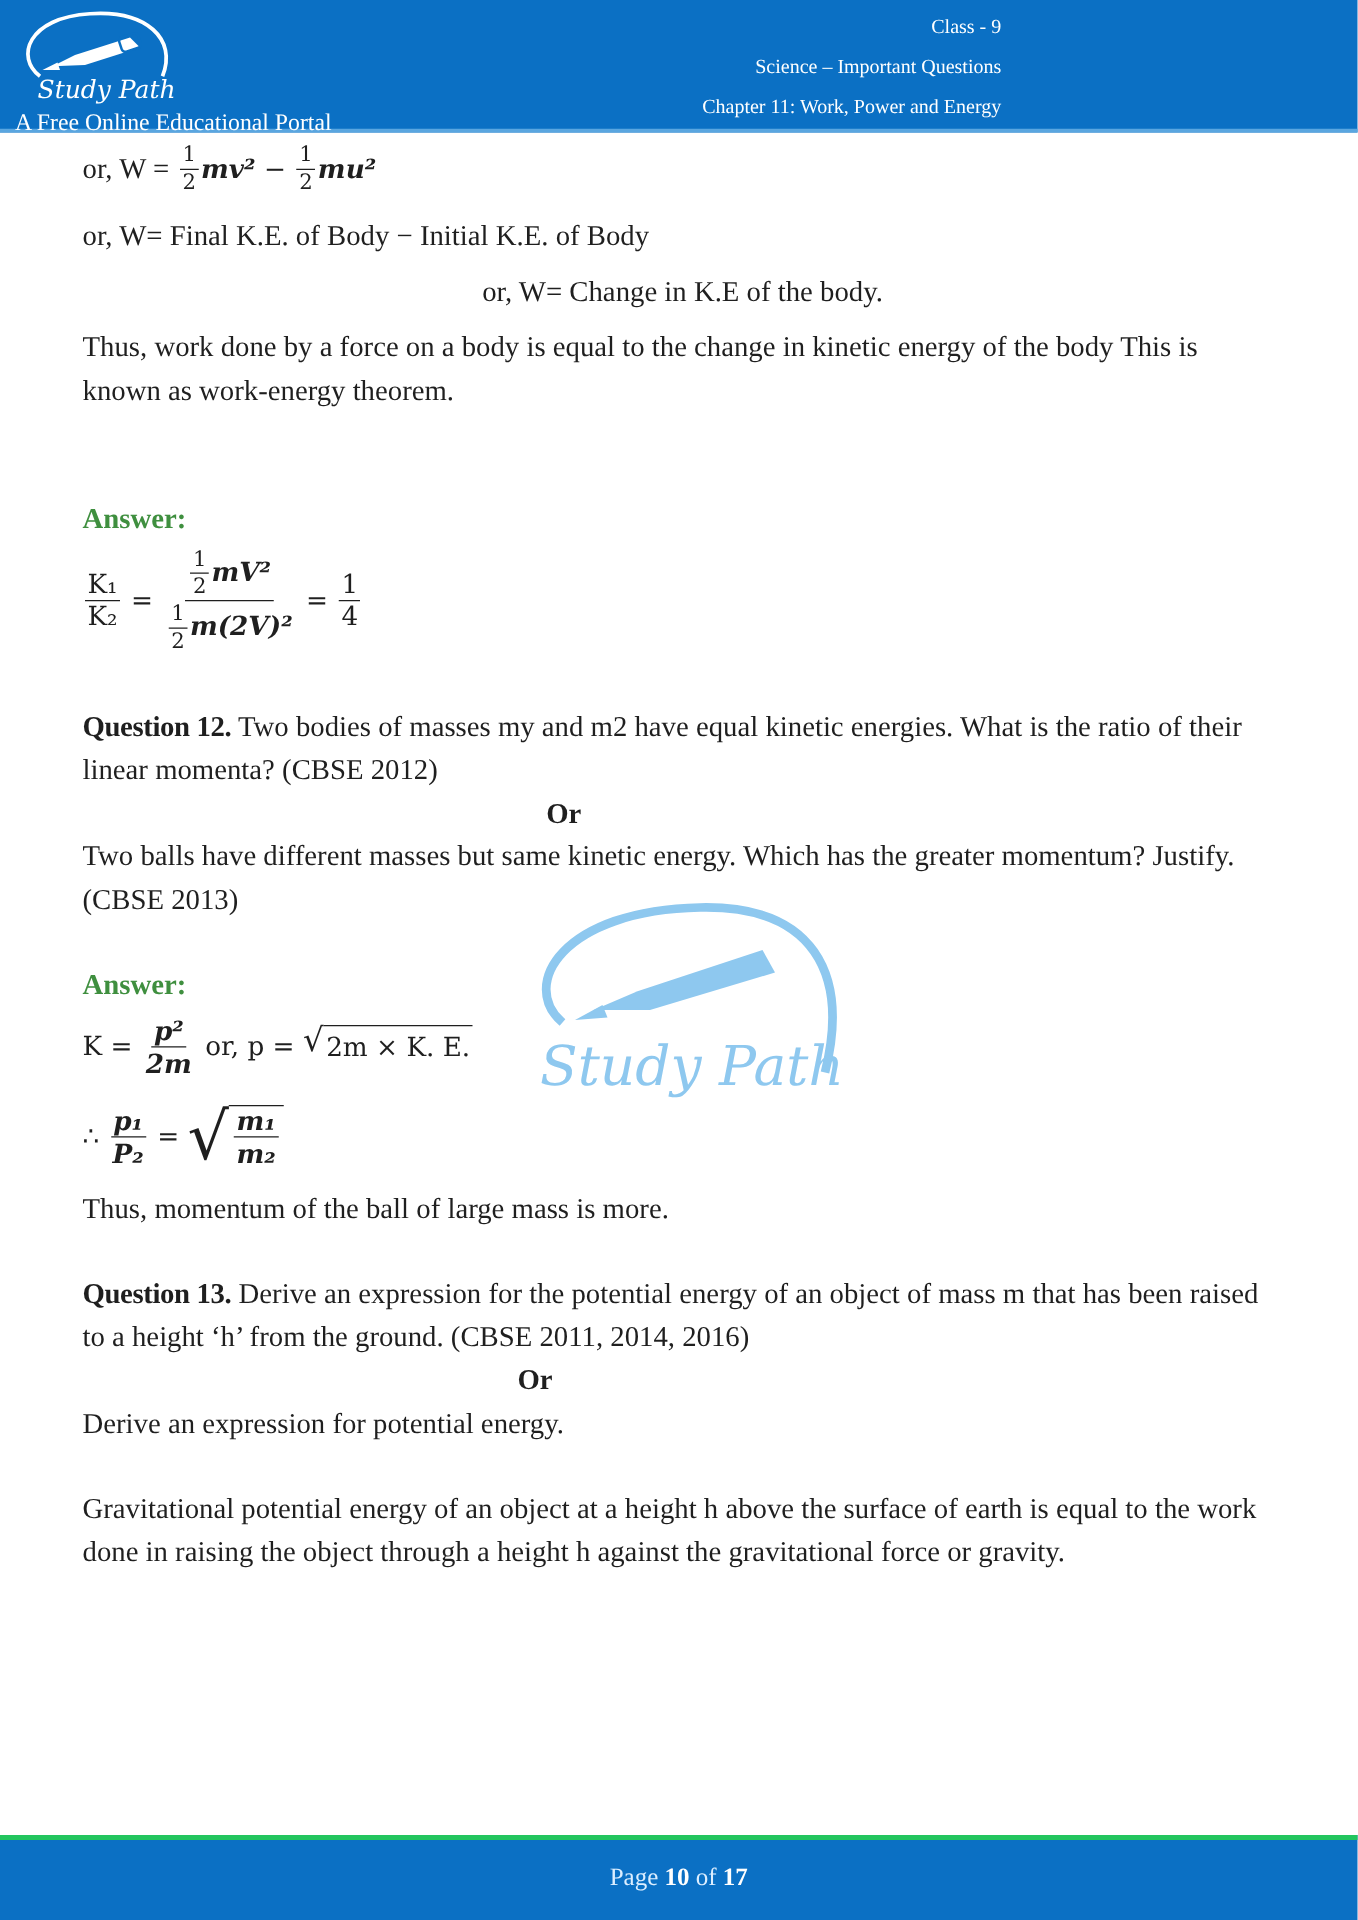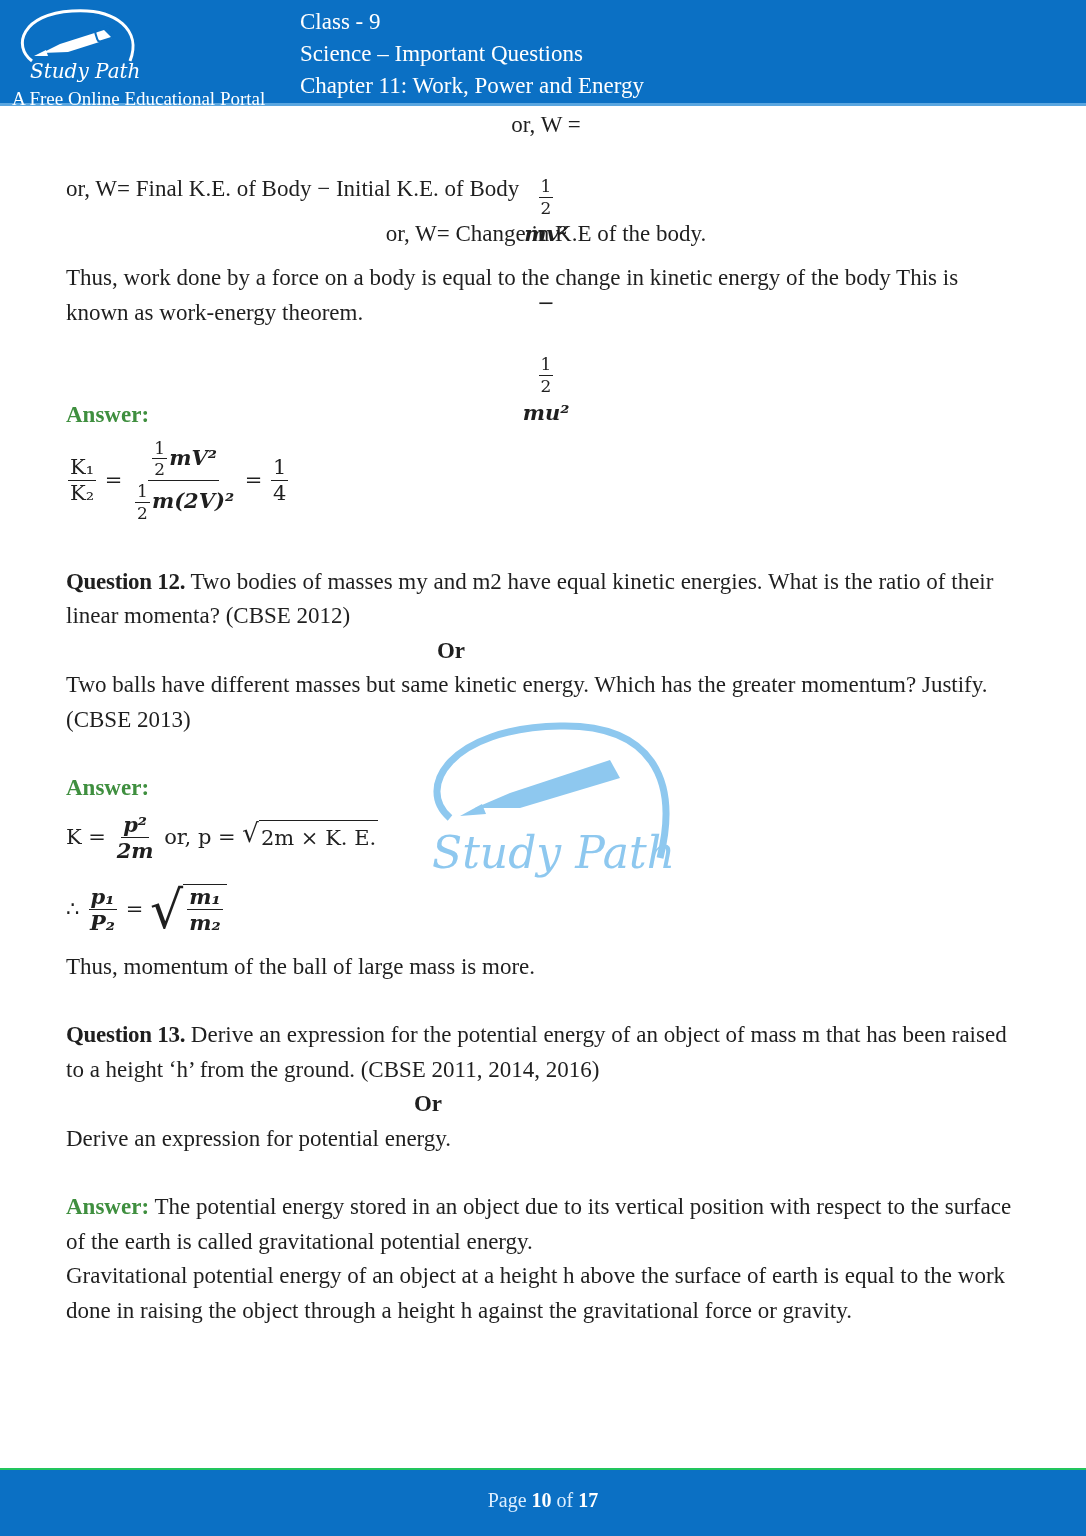--- a/index.html
+++ b/index.html
@@ -15,22 +15,22 @@
       border-bottom: 3px solid #5aa6e0;
       box-sizing: border-box;
     }
     .logo { position: absolute; left: 8px; top: 6px; width: 290px; height: 96px; }
     .logo svg { position: absolute; left: 4px; top: 0; }
     .logo-tagline {
       position: absolute; left: 4px; top: 82px;
       font-family: "Liberation Serif", serif; font-size: 19px; color: #ffffff; white-space: nowrap;
     }
     .header-titles {
-      position: absolute; left: 300px; top: 6px; width: 486px; text-align: left;
-      color: #ffffff; font-family: "Liberation Serif", serif; font-size: 23px; line-height: 32px;
+      position: absolute; left: 315px; top: 6px; width: 486px; text-align: right;
+      color: #ffffff; font-family: "Liberation Serif", serif; font-size: 16px; line-height: 32px;
     }
     .content {
       position: absolute; left: 66px; top: 114px; width: 960px;
       font-family: "Liberation Serif", serif; font-size: 23px; line-height: 34.5px;
     }
     .p { margin: 0; }
     .gap { height: 34px; }
     .q-label { font-weight: bold; letter-spacing: -0.3px; }
     .ans-label { color: #3f8f3f; font-weight: bold; }
     .or { text-align: center; font-weight: bold; }
@@ -42,21 +42,21 @@
     }
     .frac > .num { border-bottom: 1.5px solid #1f1f1f; padding: 0 2px 1px; }
     .frac > .den { padding: 1px 2px 0; }
     .small-frac { font-size: 17px; }
     .sqrt { display: inline-flex; align-items: stretch; vertical-align: middle; }
     .sqrt .rad { font-size: 26px; line-height: 1; }
     .sqrt .body { border-top: 1.5px solid #1f1f1f; padding: 0 2px; }
     .watermark { position: absolute; left: 420px; top: 718px; opacity: 1; pointer-events: none; }
     .footer {
       position: absolute; left: 0; top: 1468px; width: 1086px; height: 68px;
-      background: #0b70c4; border-top: 2px solid #22c55e; box-sizing: border-box;
+      background: #0b70c4; border-top: 4px solid #22c55e; box-sizing: border-box;
     }
     .footer-text {
       position: absolute; left: 0; top: 19px; width: 1086px; text-align: center;
       color: #dceeff; font-family: "Liberation Serif", serif; font-size: 20px;
     }
     .footer-text b { color: #ffffff; }
   </style>
 </head>
 <body>
 
@@ -82,21 +82,21 @@
   <svg width="260" height="170" viewBox="0 0 260 170">
     <path d="M30 100 C-5 70, 30 10, 140 8 C230 6, 260 60, 240 140" fill="none" stroke="#8ec8ef" stroke-width="7"></path>
     <path d="M55 90 L90 75 L190 42 L200 60 L100 90 Z" fill="#8ec8ef"></path>
     <path d="M40 98 L62 86 L66 96 Z" fill="#8ec8ef"></path>
     <text x="12" y="150" fill="#8ec8ef" font-family="DejaVu Serif, serif" font-style="italic" font-size="44">Study Path</text>
   </svg>
 </div>
 
 <div class="content">
 
-  <div class="p math" style="height:54px; display:flex; align-items:center; margin-top:-6px;flex-direction:column;">
+  <div class="p math" style="height:54px; display:flex; align-items:center; margin-top:-6px;">
     <span style="font-family:'Liberation Serif',serif;font-size:23px;">or, W =</span>&nbsp;
     <span class="frac small-frac">
         <span class="num">1</span>
         <span class="den">2</span>
       </span>
     <span class="i">mv²</span>&nbsp;
     <span>−</span>&nbsp;
     <span class="frac small-frac">
         <span class="num">1</span>
         <span class="den">2</span>
@@ -173,23 +173,20 @@
   <p class="p">Thus, momentum of the ball of large mass is more.</p>
 
   <div class="gap"></div>
 
   <p class="p">
     <span class="q-label">Question 13.</span><span> Derive an expression for the potential energy of an object of mass m that has been raised to a height ‘h’ from the ground. (CBSE 2011, 2014, 2016)</span>
   </p>
   <p class="p or" style="padding-right:236px;">Or</p>
   <p class="p">Derive an expression for potential energy.</p>
   <div class="gap"></div>
-  <p class="p">
-    <span class="ans-label">Answer:</span><span> The potential energy stored in an object due to its vertical position with respect to the surface of the earth is called gravitational potential energy.</span>
-  </p>
   <p class="p">Gravitational potential energy of an object at a height h above the surface of earth is equal to the work done in raising the object through a height h against the gravitational force or gravity.</p>
 </div>
 
 <div class="footer">
   <div class="footer-text">
     <span>Page</span> <b>10</b> <span>of</span> <b>17</b>
   </div>
 </div>
 
 </body></html>

